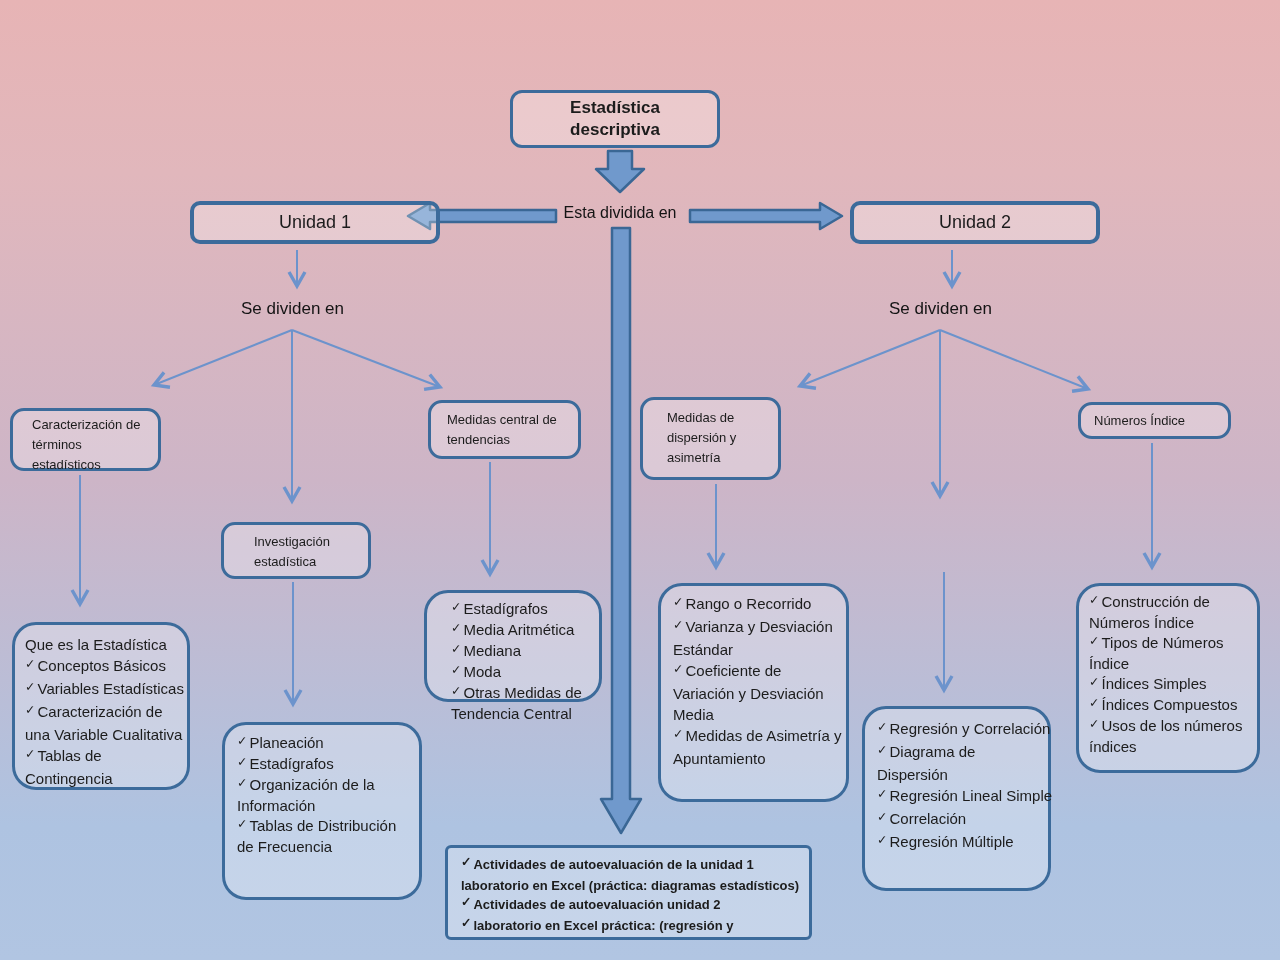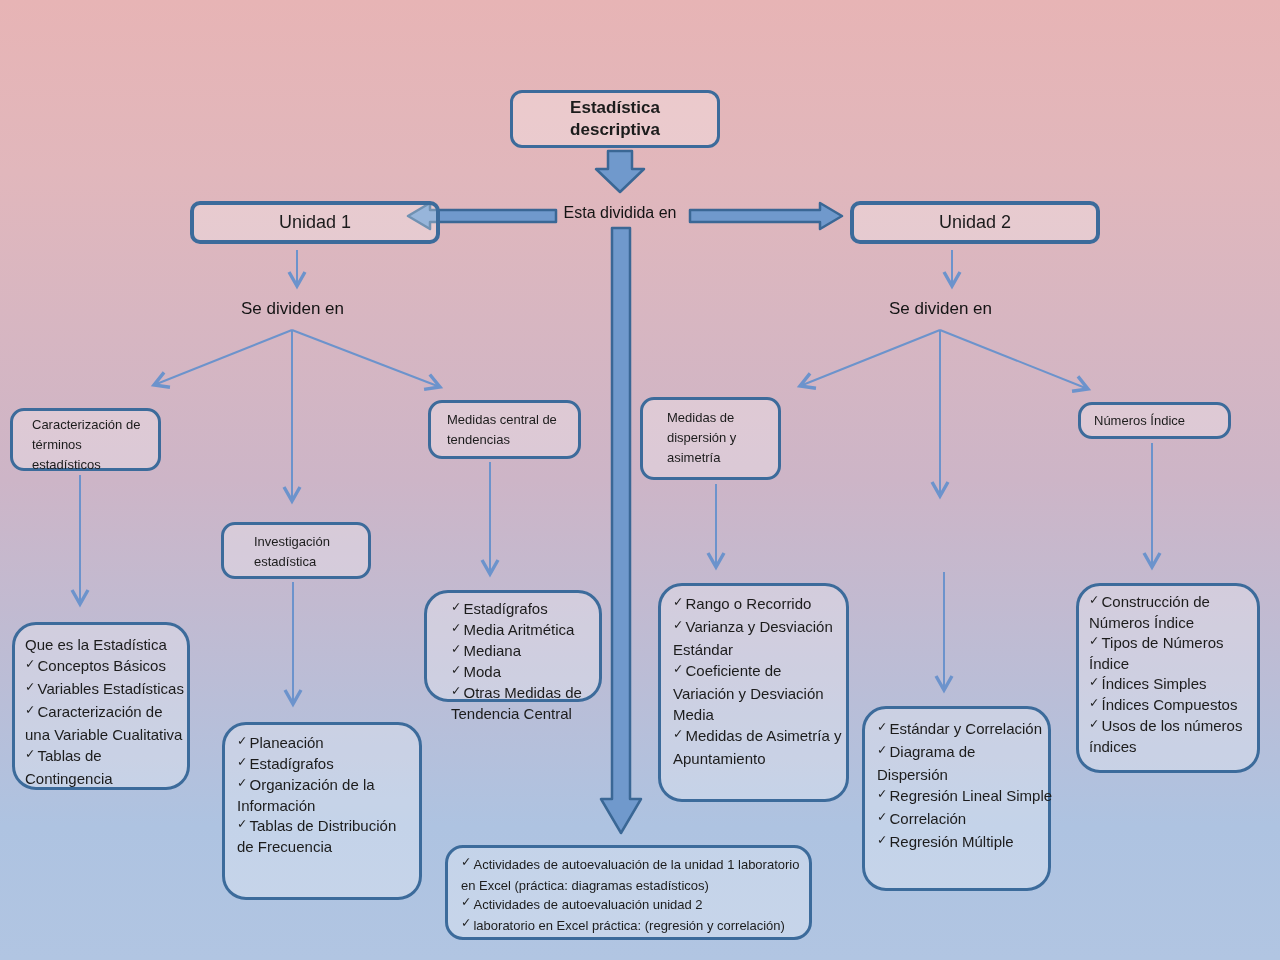--- a/index.html
+++ b/index.html
@@ -32,22 +32,22 @@
     justify-content:center;text-align:center;padding:0 8px;}
   #box-indice{left:1078px;top:402px;width:153px;height:37px;display:flex;align-items:center;padding:0 0 0 13px;}
 
   .detail{font-size:15px;line-height:21px;border-radius:24px;}
   #d-caracterizacion{left:12px;top:622px;width:178px;height:168px;padding:9px 2px 4px 10px;}
   #d-investigacion{left:222px;top:722px;width:200px;height:178px;line-height:20px;padding:8px 4px 4px 12px;}
   #d-medcentral{left:424px;top:590px;width:178px;height:112px;line-height:20px;padding:6px 7px 4px 24px;}
   #d-dispersion{left:658px;top:583px;width:191px;height:219px;padding:7px 2px 2px 12px;}
   #d-bivariantes{left:862px;top:706px;width:189px;height:185px;padding:9px 2px 4px 12px;}
   #d-indice{left:1076px;top:583px;width:184px;height:190px;line-height:20px;padding:6px 2px 2px 10px;}
-  #d-actividades{left:445px;top:845px;width:367px;height:95px;border-radius:18px;overflow:hidden;
-    font-weight:normal;font-size:13px;line-height:19.5px;padding:7px 8px 0 13px;}
+  #d-actividades{left:445px;top:845px;width:367px;height:95px;border-radius:6px;overflow:hidden;
+    font-weight:bold;font-size:13px;line-height:19.5px;padding:7px 8px 0 13px;}
 
   .chk{display:inline-block;transform:translateY(-3px);font-size:12.5px;margin-right:2px;}
   .nw{white-space:nowrap;}
 </style>
 </head>
 <body>
 
 <div class="stage">
 
   <svg class="connectors" viewBox="0 0 1280 960" xmlns="http://www.w3.org/2000/svg">
@@ -124,21 +124,21 @@
   </div>
 
   <div class="box detail" id="d-dispersion">
     <div><span class="chk">✓</span><span>Rango o Recorrido</span></div>
     <div><span class="chk">✓</span><span>Varianza y Desviación Estándar</span></div>
     <div><span class="chk">✓</span><span>Coeficiente de Variación y Desviación Media</span></div>
     <div><span class="chk">✓</span><span>Medidas de Asimetría y Apuntamiento</span></div>
   </div>
 
   <div class="box detail" id="d-bivariantes">
-    <div class="nw"><span class="chk">✓</span><span>Estándar y Correlación</span></div>
+    <div class="nw"><span class="chk">✓</span><span>Regresión y Correlación</span></div>
     <div><span class="chk">✓</span><span>Diagrama de Dispersión</span></div>
     <div class="nw"><span class="chk">✓</span><span>Regresión Lineal Simple</span></div>
     <div><span class="chk">✓</span><span>Correlación</span></div>
     <div><span class="chk">✓</span><span>Regresión Múltiple</span></div>
   </div>
 
   <div class="box detail" id="d-indice">
     <div><span class="chk">✓</span><span>Construcción de Números Índice</span></div>
     <div><span class="chk">✓</span><span>Tipos de Números Índice</span></div>
     <div><span class="chk">✓</span><span>Índices Simples</span></div>

